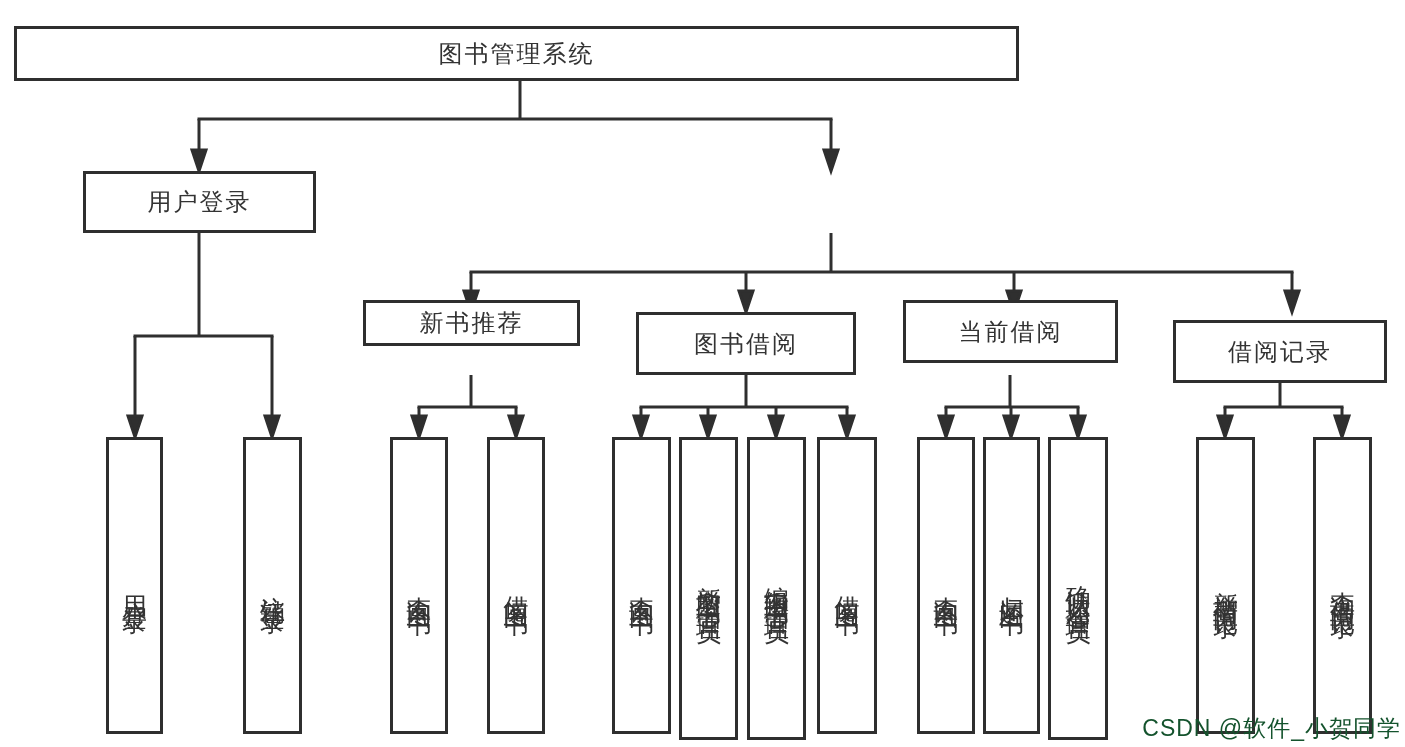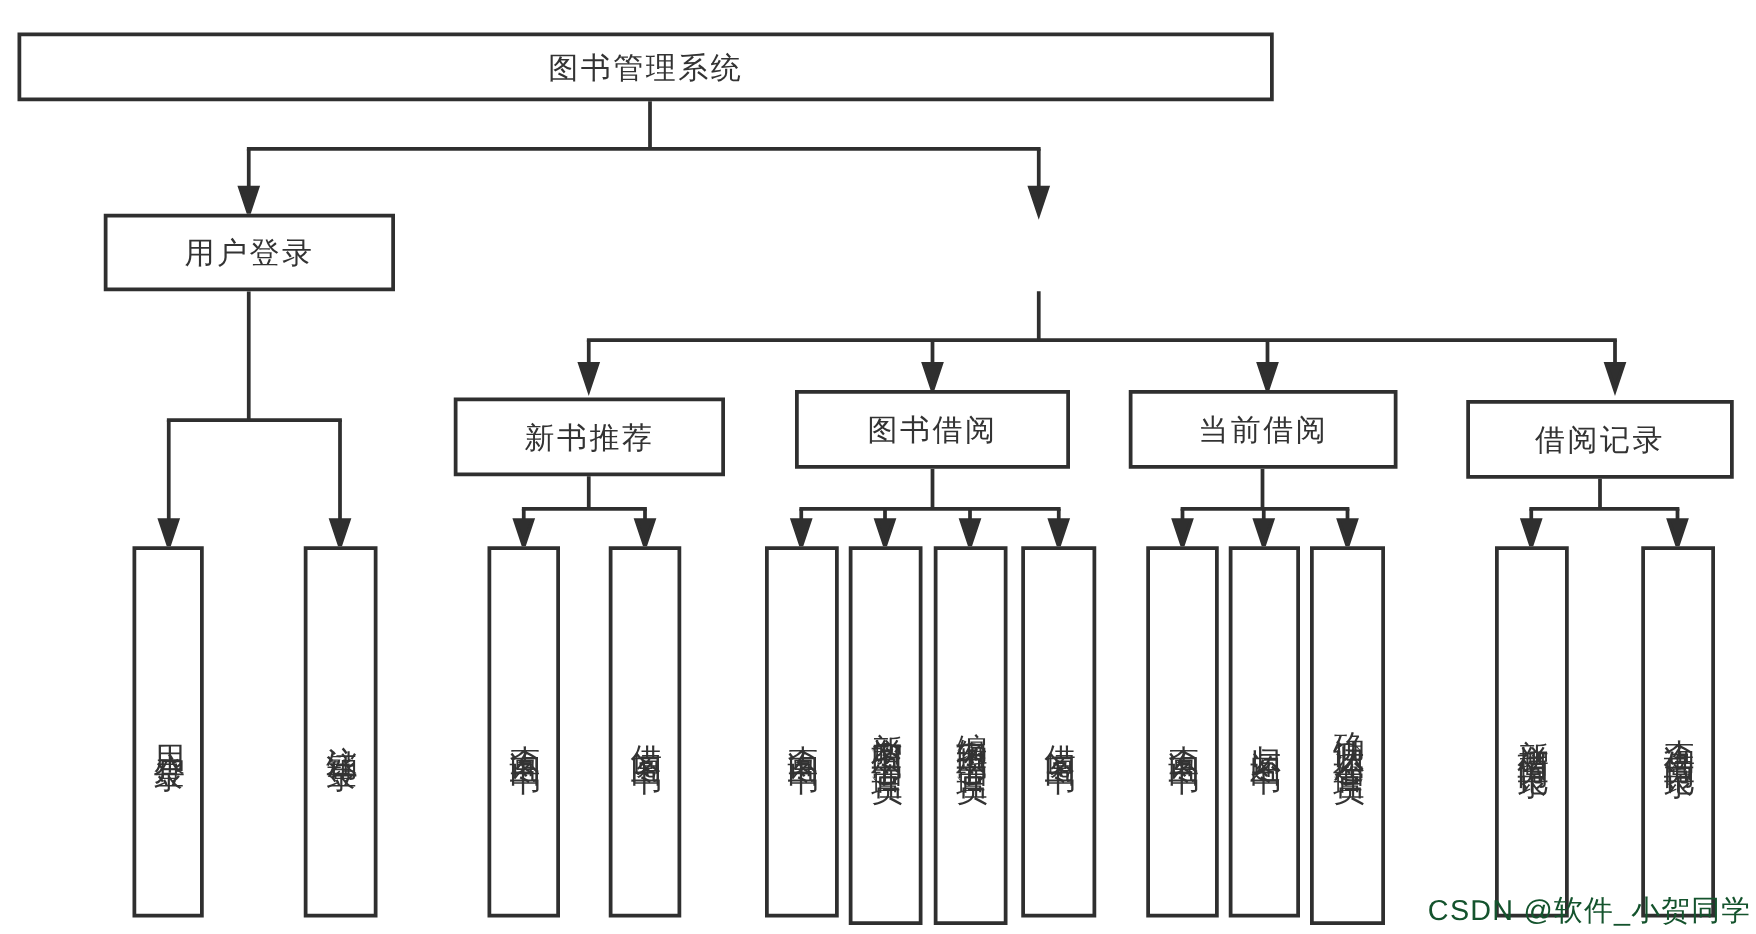--- a/index.html
+++ b/index.html
@@ -118,23 +118,23 @@
       <line x1="1342" y1="407" x2="1342" y2="418"></line>
       <polygon points="1218,416 1232,416 1225,437"></polygon>
       <polygon points="1335,416 1349,416 1342,437"></polygon>
     </g>
   </svg>
 
   <div class="node hnode" style="left:14px; top:13px; width:1005px; height:55px;margin-top:13px;">图书管理系统</div>
 
   <div class="node hnode" style="left:83px; top:171px; width:233px; height:62px;">用户登录</div>
 
-  <div class="node hnode" style="left:363px; top:318px; width:217px; height:63px;">新书推荐</div>
+  <div class="node hnode" style="left:363px; top:300px; width:217px; height:46px;">新书推荐</div>
   <div class="node hnode" style="left:636px; top:312px; width:220px; height:63px;text-align:right;">图书借阅</div>
-  <div class="node hnode" style="left:903px; top:312px; width:215px; height:63px;">当前借阅</div>
+  <div class="node hnode" style="left:903px; top:300px; width:215px; height:63px;">当前借阅</div>
   <div class="node hnode" style="left:1173px; top:320px; width:214px; height:63px;">借阅记录</div>
 
   <div class="node vnode" style="left:106px; top:437px; width:57px; height:297px;">
     <span class="vtext">用户登录</span>
   </div>
   <div class="node vnode" style="left:243px; top:437px; width:59px; height:297px;">
     <span class="vtext">注销登录</span>
   </div>
 
   <div class="node vnode" style="left:390px; top:437px; width:58px; height:297px;">

